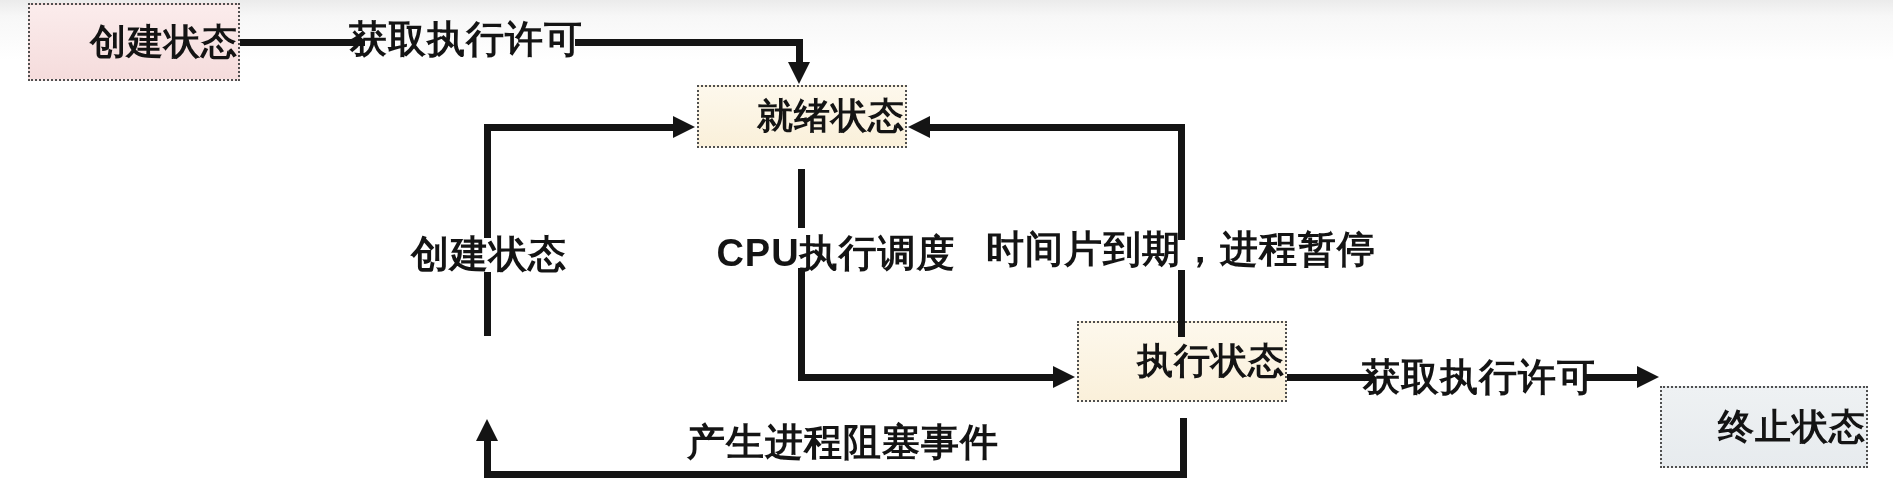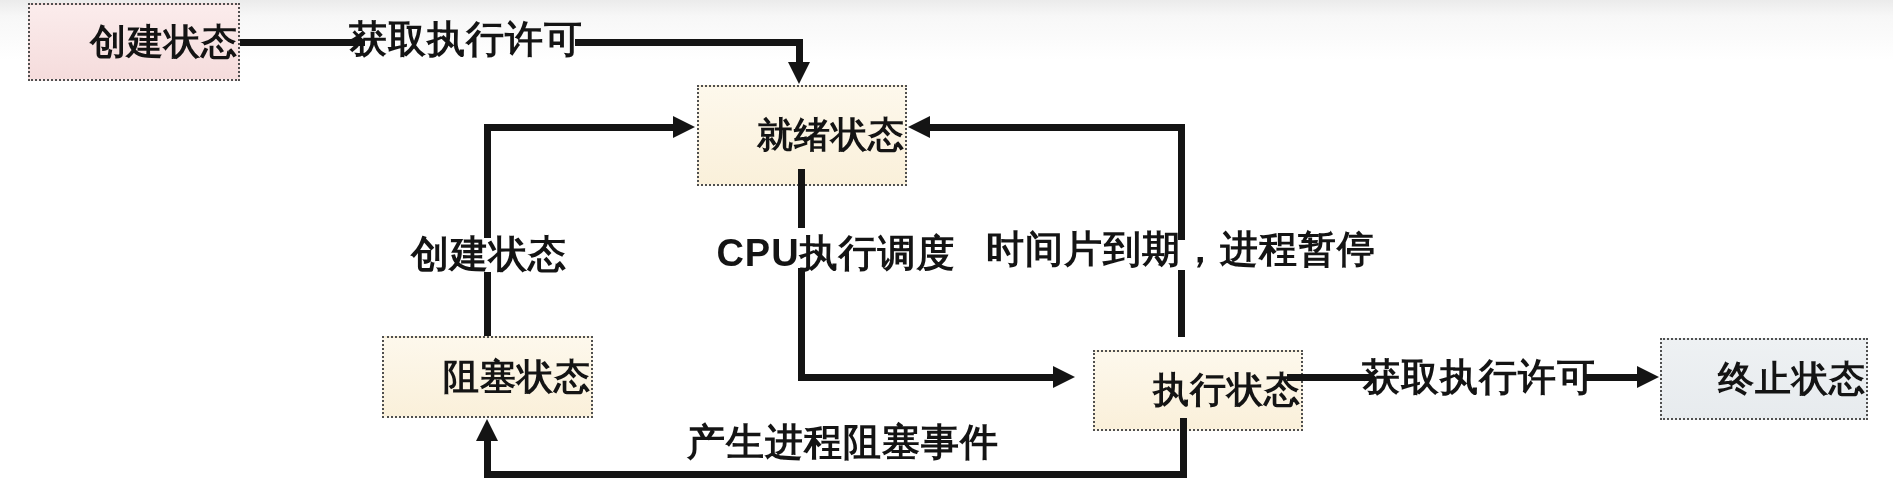--- a/index.html
+++ b/index.html
@@ -14,21 +14,21 @@
   .node{
     position:absolute;
     border:2px dotted #4f4f4f;
     box-sizing:border-box;
     display:flex;align-items:center;justify-content:flex-end;
     font-size:36px;font-weight:700;letter-spacing:1px;
     white-space:nowrap;
   }
   .node.pink{background:linear-gradient(180deg,#fbecec,#f5dcdc);}
   .node.cream{background:linear-gradient(180deg,#fdf8ec,#faf0da);}
-  .node.gray{background:linear-gradient(180deg,#eef1f3,#e7ebee);}
+  .node.gray{background:linear-gradient(180deg,#eef1f3,#e7ebee);margin-top:48px;}
   .ln{position:absolute;background:#141414;}
   .ah{position:absolute;width:0;height:0;}
   .ah.right{border-top:11px solid transparent;border-bottom:11px solid transparent;border-left:22px solid #141414;}
   .ah.left{border-top:11px solid transparent;border-bottom:11px solid transparent;border-right:22px solid #141414;}
   .ah.down{border-left:11px solid transparent;border-right:11px solid transparent;border-top:22px solid #141414;}
   .ah.up{border-left:11px solid transparent;border-right:11px solid transparent;border-bottom:22px solid #141414;}
   .edge-label{
     position:absolute;
     transform:translate(-50%,-50%);
     font-size:38px;font-weight:700;
@@ -37,29 +37,26 @@
 </style>
 </head>
 <body>
 
 <div class="stage">
 
   <div class="node pink" style="left:28px;top:3px;width:212px;height:78px;">
     <span>创建状态</span>
   </div>
 
-  <div class="node cream" style="left:697px;top:85px;width:210px;height:101px;">
+  <div class="node cream" style="left:697px;top:85px;width:210px;height:63px;">
     <span>就绪状态</span>
   </div>
 
-  <div class="node cream" style="left:382px;top:336px;width:211px;height:82px;">
-    <span>阻塞状态</span>
-  </div>
 
-  <div class="node cream" style="left:1077px;top:350px;width:210px;height:81px;margin-left:16px;">
+  <div class="node cream" style="left:1077px;top:321px;width:210px;height:81px;">
     <span>执行状态</span>
   </div>
 
   <div class="node gray" style="left:1660px;top:338px;width:208px;height:82px;">
     <span>终止状态</span>
   </div>
 
   <div>
     <div class="ln" style="left:240px;top:39px;width:125px;height:7px;"></div>
     <div class="edge-label" style="left:466px;top:39px;">获取执行许可</div>

